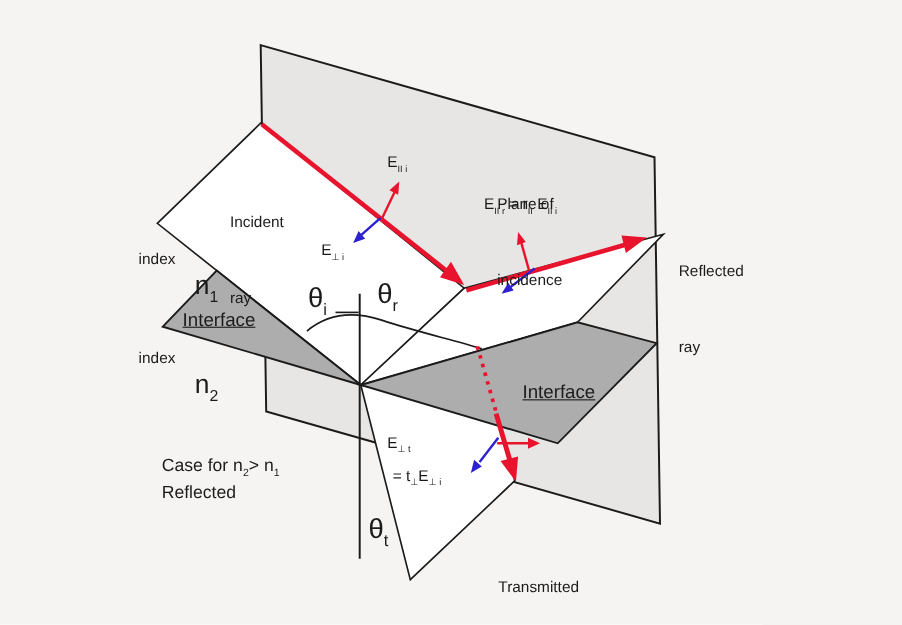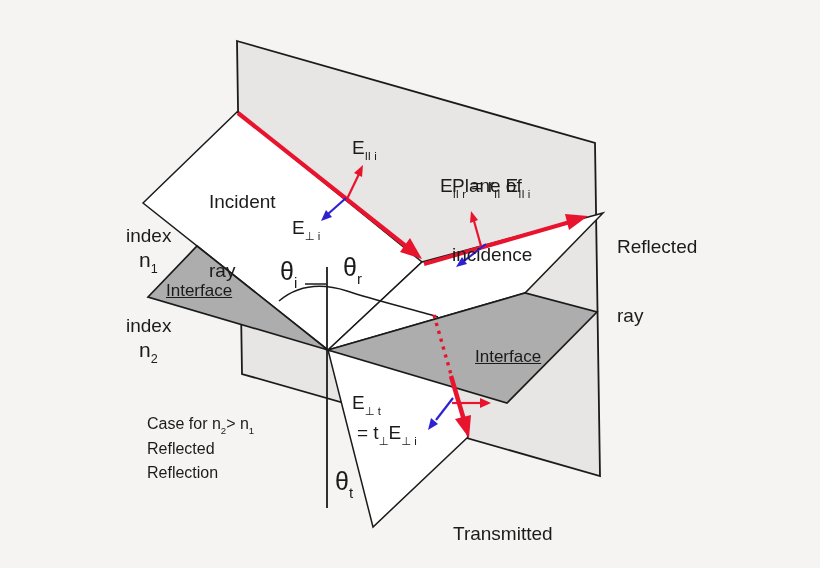--- a/index.html
+++ b/index.html
@@ -5,25 +5,25 @@
   html,body{margin:0;padding:0;background:#ffffff;}
   #stage{
     position:relative;width:820px;height:568px;overflow:hidden;
     background:#f5f4f2;
     font-family:"Liberation Sans","DejaVu Sans",sans-serif;
     color:#1b1b1b;
   }
   #diagram-svg{position:absolute;left:0;top:0;}
   .outlined{stroke:#1b1b1b;}
   .thinline{stroke:#1b1b1b;fill:none;}
-  .lbl{position:absolute;font-size:19px;line-height:23px;white-space:pre;}
+  .lbl{position:absolute;font-size:14px;line-height:23px;white-space:pre;}
   .lbl.small{font-size:17px;text-decoration:underline;}
   .lbl.big{font-size:16px;line-height:24px;}
   .lbl.greek{font-size:25px;}
-  .lbl.nlab{font-size:21px;}
+  .lbl.nlab{font-size:24px;margin-left:38px;}
   .sub{font-size:0.6em;vertical-align:-0.5em;}
 </style>
 </head>
 <body>
 
 <div id="stage">
 
   <svg id="diagram-svg" width="820" height="568" viewBox="0 0 820 568">
 
     <polygon class="outlined" points="237,41 595,143 600,476 242,374" stroke-width="1.8" fill="#e7e6e4"></polygon>
@@ -94,21 +94,20 @@
   <div class="lbl greek" style="left:343px;top:256px"><span>θ</span><span class="sub">r</span></div>
 
 
   <div class="lbl" style="left:126px;top:314px">index</div>
   <div class="lbl nlab" style="left:139px;top:338px"><span>n</span><span class="sub">2</span></div>
 
   <div class="lbl small" style="left:475px;top:345px">Interface</div>
 
   <div class="lbl big" style="left:147px;top:412px"><span>Case for n</span><span class="sub">2</span><span>&gt; n</span><span class="sub">1</span></div>
   <div class="lbl big" style="left:147px;top:437px">Reflected</div>
-  <div class="lbl big" style="left:147px;top:461px">Reflection</div>
 
   <div class="lbl" style="left:352px;top:391px"><span>E</span><span class="sub">⊥ t</span></div>
   <div class="lbl" style="left:357px;top:421px"><span>= t</span><span class="sub">⊥</span><span>E</span><span class="sub">⊥ i</span></div>
 
 
   <div class="lbl greek" style="left:335px;top:470px"><span>θ</span><span class="sub">t</span></div>
 
   <div class="lbl" style="left:453px;top:476px">
     <div>Transmitted</div>
     

